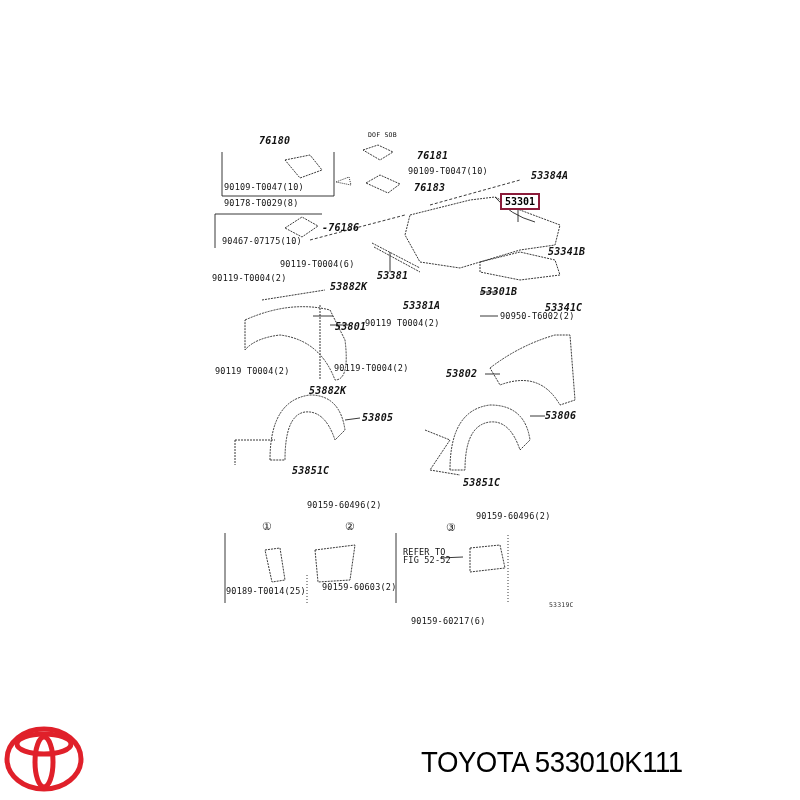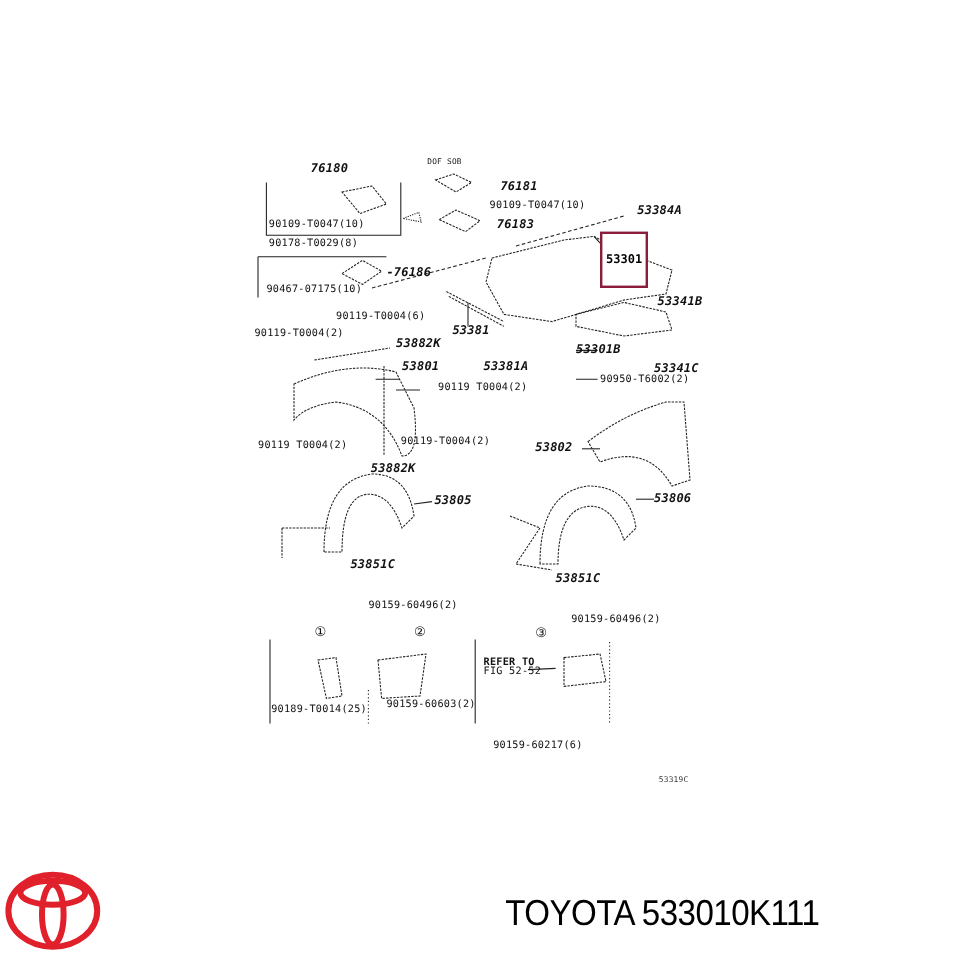--- a/index.html
+++ b/index.html
@@ -1,21 +1,21 @@
 <!DOCTYPE html>
 <html><head>
 <meta charset="utf-8">
 <style>
   html, body { margin:0; padding:0; background:#ffffff; }
   body { width:800px; height:800px; position:relative; overflow:hidden; font-family:"DejaVu Sans Mono", monospace; }
   #diagram { position:absolute; left:0; top:0; width:800px; height:800px; }
   .lbl { position:absolute; font-family:"DejaVu Sans Mono", monospace; font-size:8.5px; color:#111; white-space:nowrap; letter-spacing:0.2px; }
   .lbl.big { font-size:10px; font-weight:bold;font-style:italic; }
-  .lbl.small { font-size:6.5px; color:#333;margin-top:45px; }
-  .highlight { position:absolute; border:2px solid #8b1c3a; padding:16px 3px; font-weight:bold; font-size:10px; background:#fff; }
+  .lbl.small { font-size:6.5px; color:#333; }
+  .highlight { position:absolute; border:2px solid #8b1c3a; padding:1px 3px; font-weight:bold; font-size:10px; background:#fff; }
   .footer-title { position:absolute; left:421px; top:745px; font-family:"Liberation Sans", sans-serif; font-size:30px; color:#000; letter-spacing:-0.5px; transform:scaleX(0.92); transform-origin:left top; }
   .logo { position:absolute; left:3px; top:725px; width:82px; height:68px; }
 </style>
 </head>
 <body>
 
 <div id="diagram">
 
   <svg width="800" height="800" style="position:absolute;left:0;top:0">
     <g stroke="#222" stroke-width="0.9" fill="none">
@@ -69,35 +69,35 @@
       <path d="M463 557 L440 558"></path>
 
       <path d="M313 316 L333 316 M330 325 L350 325"></path>
       <path d="M480 292 L498 292 M480 316 L498 316"></path>
       <path d="M485 374 L500 374"></path>
       <path d="M345 420 L360 418"></path>
       <path d="M530 416 L545 416"></path>
     </g>
   </svg>
 
-  <div class="lbl" style="left:356px;top:131px;font-size:6.5px">DOF SOB</div>
+  <div class="lbl" style="left:368px;top:131px;font-size:6.5px">DOF SOB</div>
 
   <div class="lbl big" style="left:259px;top:135px">76180</div>
   <div class="lbl big" style="left:417px;top:150px">76181</div>
   <div class="lbl big" style="left:414px;top:182px">76183</div>
   <div class="lbl big" style="left:322px;top:222px">-76186</div>
   <div class="lbl big" style="left:531px;top:170px">53384A</div>
   <div class="highlight" style="left:500px;top:193px">53301</div>
   <div class="lbl big" style="left:548px;top:246px">53341B</div>
   <div class="lbl big" style="left:377px;top:270px">53381</div>
   <div class="lbl big" style="left:403px;top:300px">53381A</div>
   <div class="lbl big" style="left:480px;top:286px">53301B</div>
   <div class="lbl big" style="left:545px;top:302px">53341C</div>
   <div class="lbl big" style="left:330px;top:281px">53882K</div>
-  <div class="lbl big" style="left:335px;top:300px">53801</div>
+  <div class="lbl big" style="left:335px;top:321px">53801</div>
   <div class="lbl big" style="left:446px;top:368px">53802</div>
   <div class="lbl big" style="left:309px;top:385px">53882K</div>
   <div class="lbl big" style="left:362px;top:412px">53805</div>
   <div class="lbl big" style="left:545px;top:410px">53806</div>
   <div class="lbl big" style="left:292px;top:465px">53851C</div>
   <div class="lbl big" style="left:463px;top:477px">53851C</div>
 
   <div class="lbl" style="left:224px;top:182px">90109-T0047(10)</div>
   <div class="lbl" style="left:224px;top:198px">90178-T0029(8)</div>
   <div class="lbl" style="left:222px;top:236px">90467-07175(10)</div>
@@ -109,21 +109,21 @@
   <div class="lbl" style="left:334px;top:363px">90119-T0004(2)</div>
   <div class="lbl" style="left:500px;top:311px">90950-T6002(2)</div>
   <div class="lbl" style="left:307px;top:500px">90159-60496(2)</div>
   <div class="lbl" style="left:476px;top:511px">90159-60496(2)</div>
 
   <div class="lbl" style="left:262px;top:520px;font-size:11px">①</div>
   <div class="lbl" style="left:345px;top:520px;font-size:11px">②</div>
   <div class="lbl" style="left:446px;top:521px;font-size:11px">③</div>
   <div class="lbl" style="left:226px;top:586px">90189-T0014(25)</div>
   <div class="lbl" style="left:322px;top:582px">90159-60603(2)</div>
-  <div class="lbl" style="left:403px;top:547px;font-weight:bold">REFER TO</div>
+  <div class="lbl" style="left:403px;top:547px;font-weight:normal">REFER TO</div>
   <div class="lbl" style="left:403px;top:555px;font-weight:normal">FIG 52-52</div>
   <div class="lbl" style="left:411px;top:616px">90159-60217(6)</div>
 
   <div class="lbl small" style="left:549px;top:601px">53319C</div>
 </div>
 
 <svg class="logo" viewBox="0 0 82 68">
   <ellipse cx="41" cy="34" rx="37" ry="30" fill="none" stroke="#e0202a" stroke-width="5"></ellipse>
   <ellipse cx="41" cy="19" rx="27" ry="10" fill="none" stroke="#e0202a" stroke-width="5"></ellipse>
   <ellipse cx="41" cy="37" rx="9" ry="25" fill="none" stroke="#e0202a" stroke-width="5"></ellipse>

